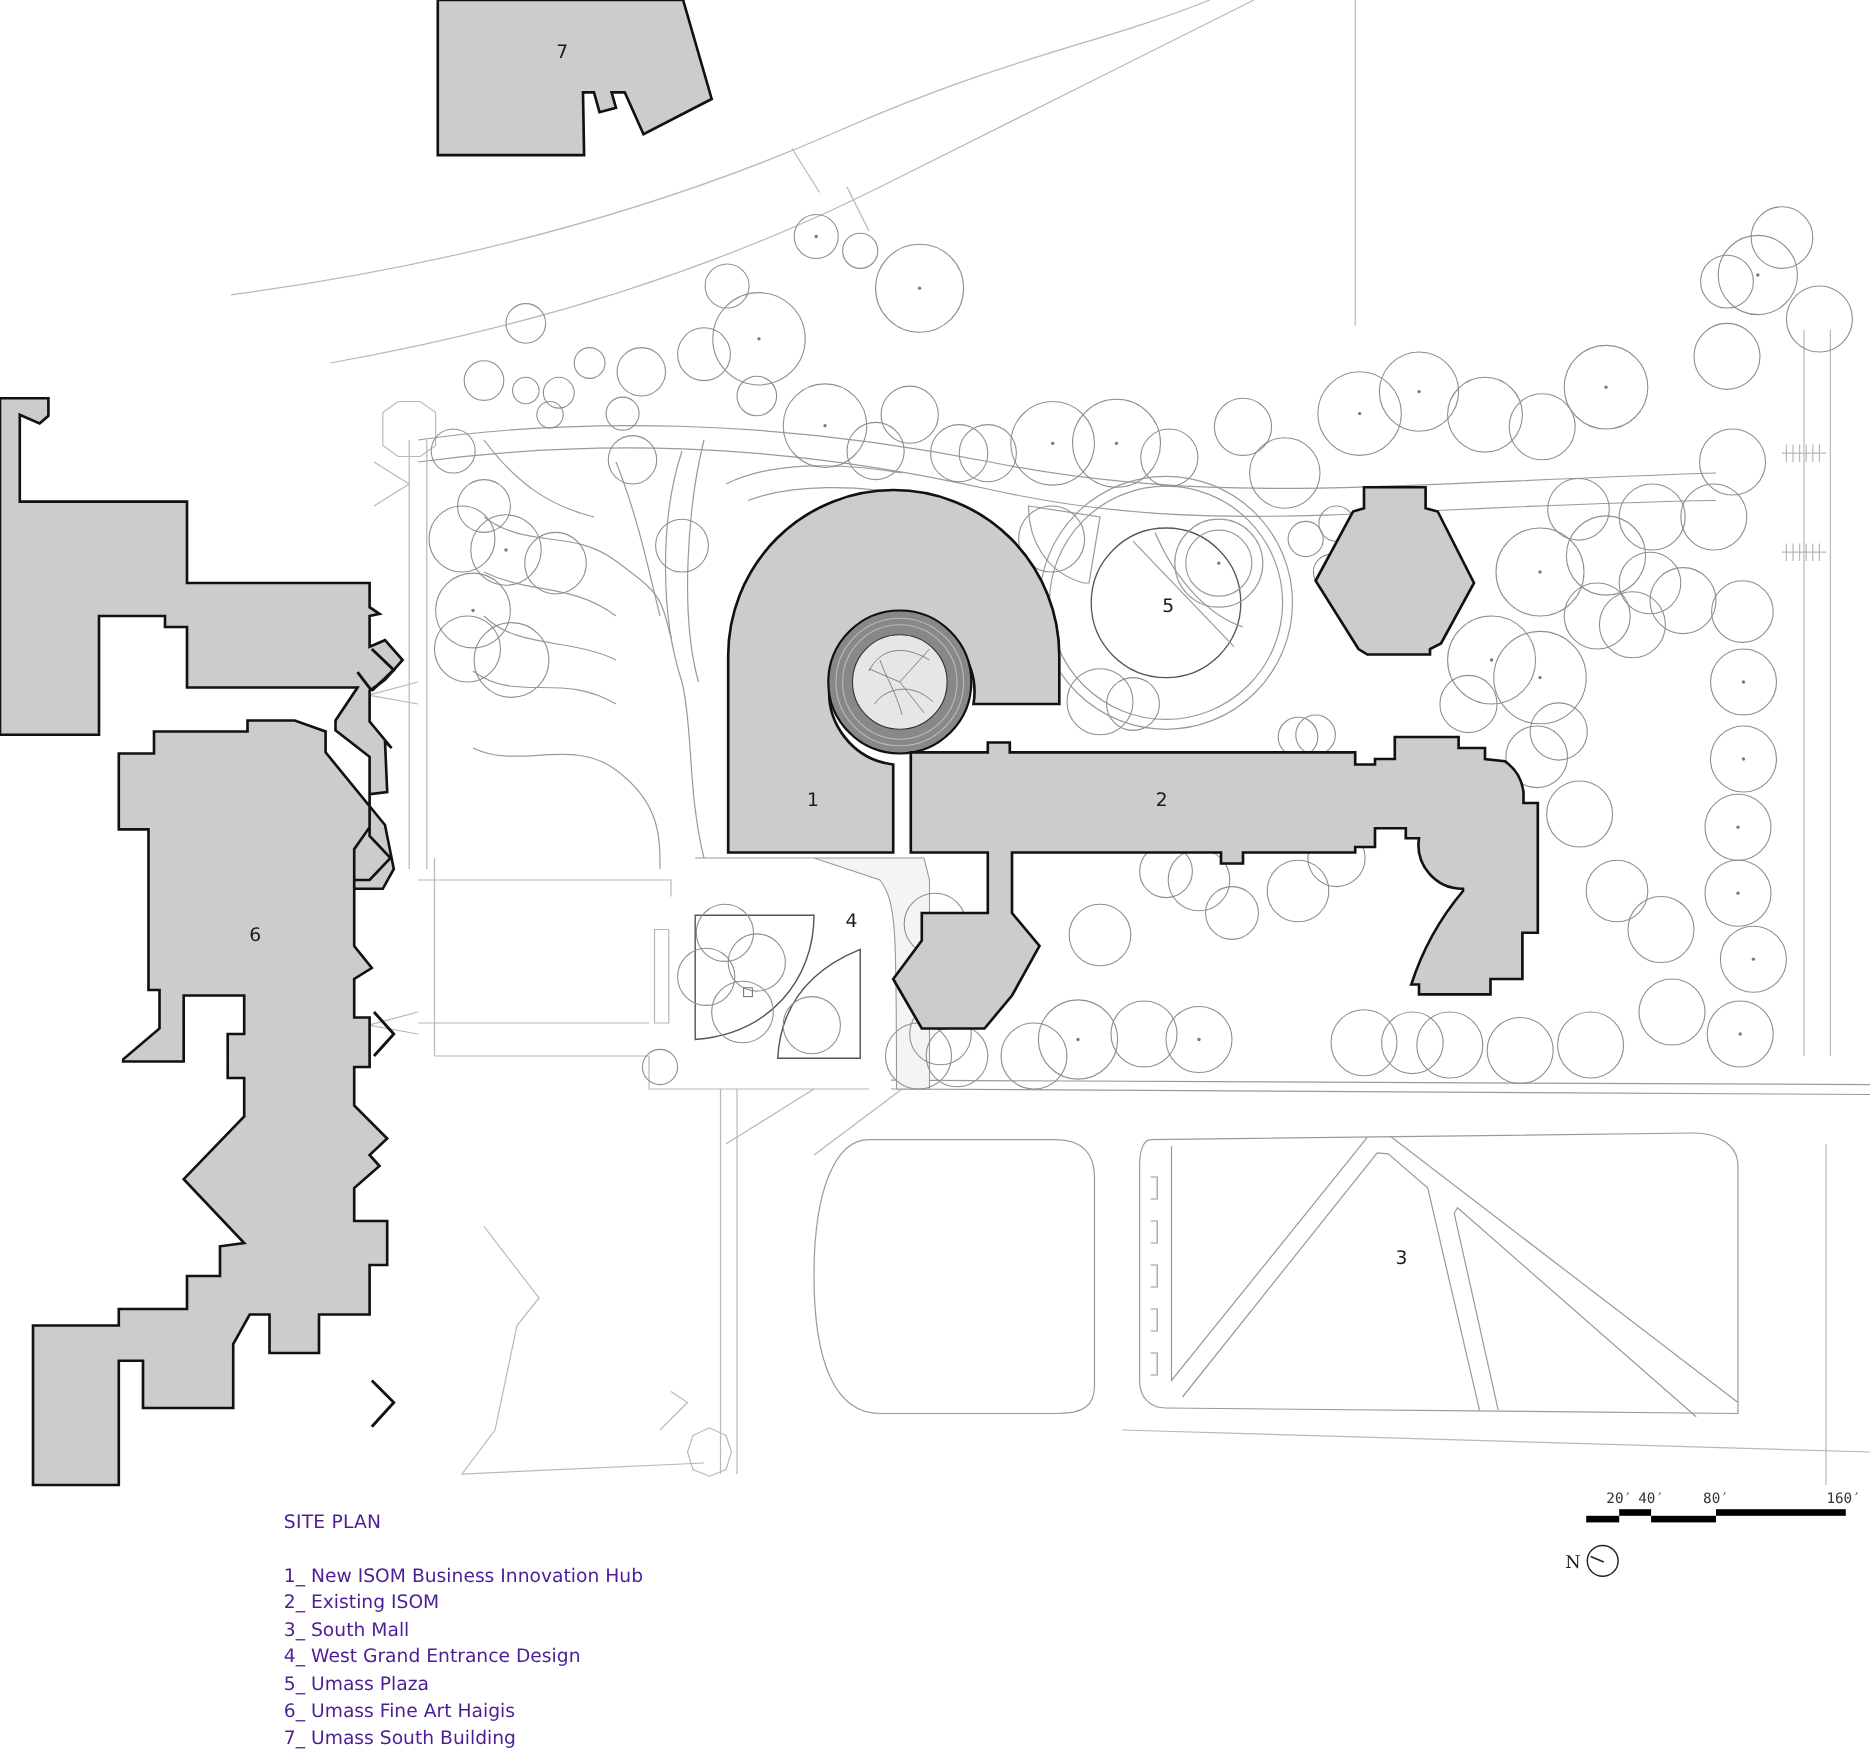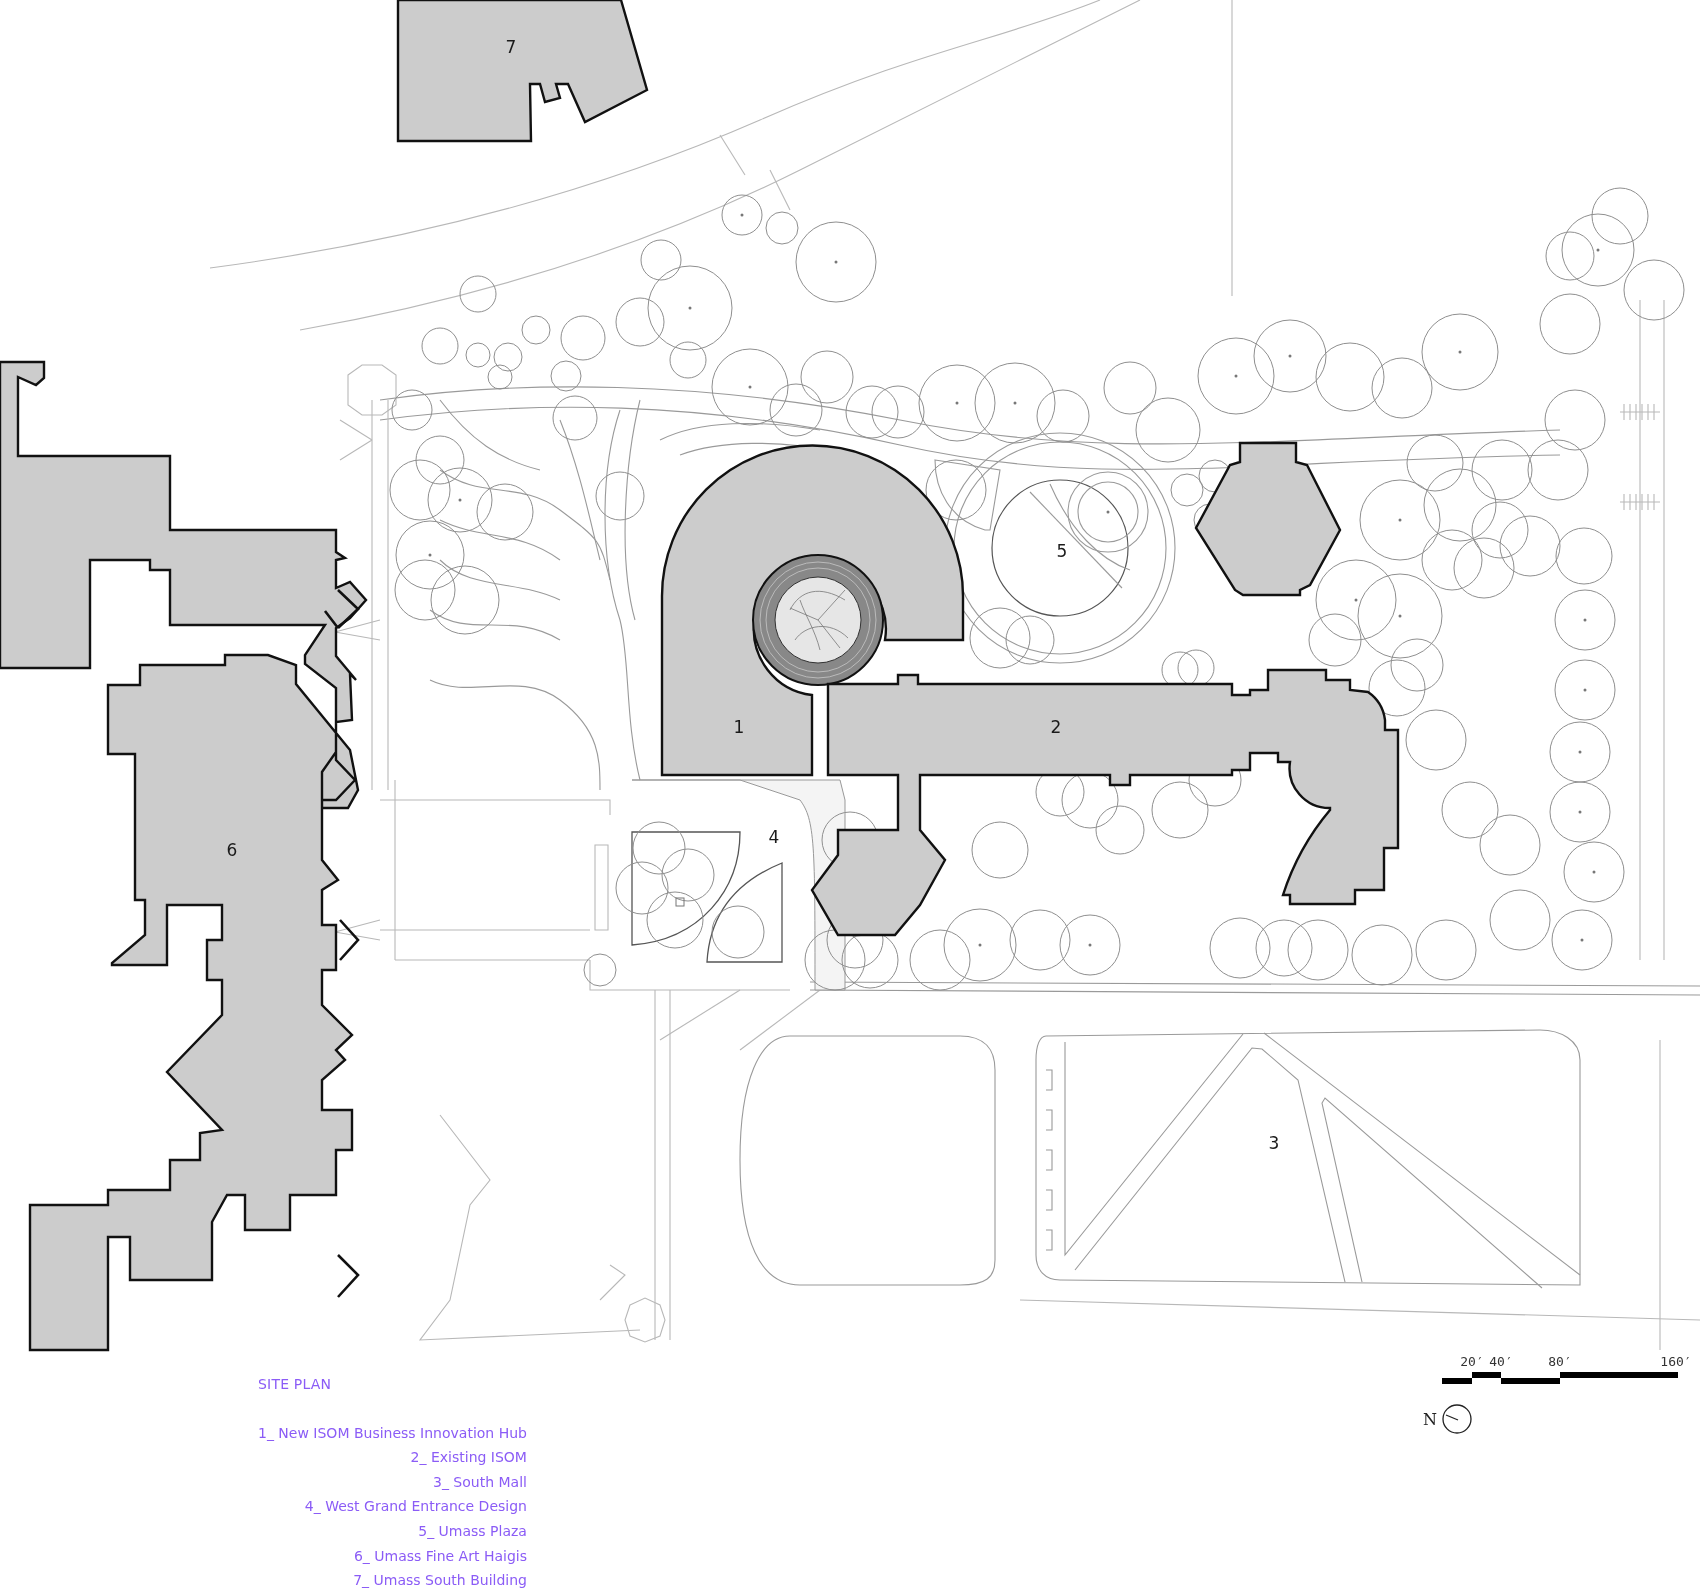--- a/index.html
+++ b/index.html
@@ -5,24 +5,24 @@
   html, body { margin: 0; padding: 0; background: #ffffff; }
   body { width: 1700px; height: 1595px; position: relative; overflow: hidden;
          font-family: "DejaVu Sans", sans-serif; }
   #plan { position: absolute; left: 0; top: 0; width: 1700px; height: 1595px; }
   .bldg { fill: #cccccc; stroke: #111111; stroke-width: 2.4; stroke-linejoin: miter; }
   .thin { fill: none; stroke: #9a9a9a; stroke-width: 1.1; }
   .thinl { fill: none; stroke: #b8b8b8; stroke-width: 1.1; }
   .tree { fill: none; stroke: #8f8f8f; stroke-width: 1; }
   .dot { fill: #777; }
   .lbl { font-family: "DejaVu Sans", sans-serif; font-size: 17px; fill: #1a1a1a; text-anchor: middle; dominant-baseline: middle; }
-  .legend { position: absolute; left: 258px; top: 1372px; color: #8b5cf6;
-            font-family: "DejaVu Sans", sans-serif; font-size: 14px; line-height: 24.6px; }
+  .legend { position: absolute; left: 258px; top: 1372px; color: #4c1d95;
+            font-family: "DejaVu Sans", sans-serif; font-size: 17px; line-height: 24.6px; }
   .legend .title { margin-bottom: 24px; letter-spacing: 0.2px; }
-  .legend ul { list-style: none; margin: 0; padding: 0; text-align: right; }
+  .legend ul { list-style: none; margin: 0; padding: 0; }
   .legend li { white-space: nowrap; }
   .scale-lbl { font-family: "DejaVu Sans Mono", monospace; font-size: 13px; fill: #333; text-anchor: middle; }
   .north-lbl { font-family: "DejaVu Serif", serif; font-size: 16px; fill: #222; }
 </style>
 </head>
 <body>
 
 <svg id="plan" viewBox="0 0 1700 1595" xmlns="http://www.w3.org/2000/svg">
 
   <g>

